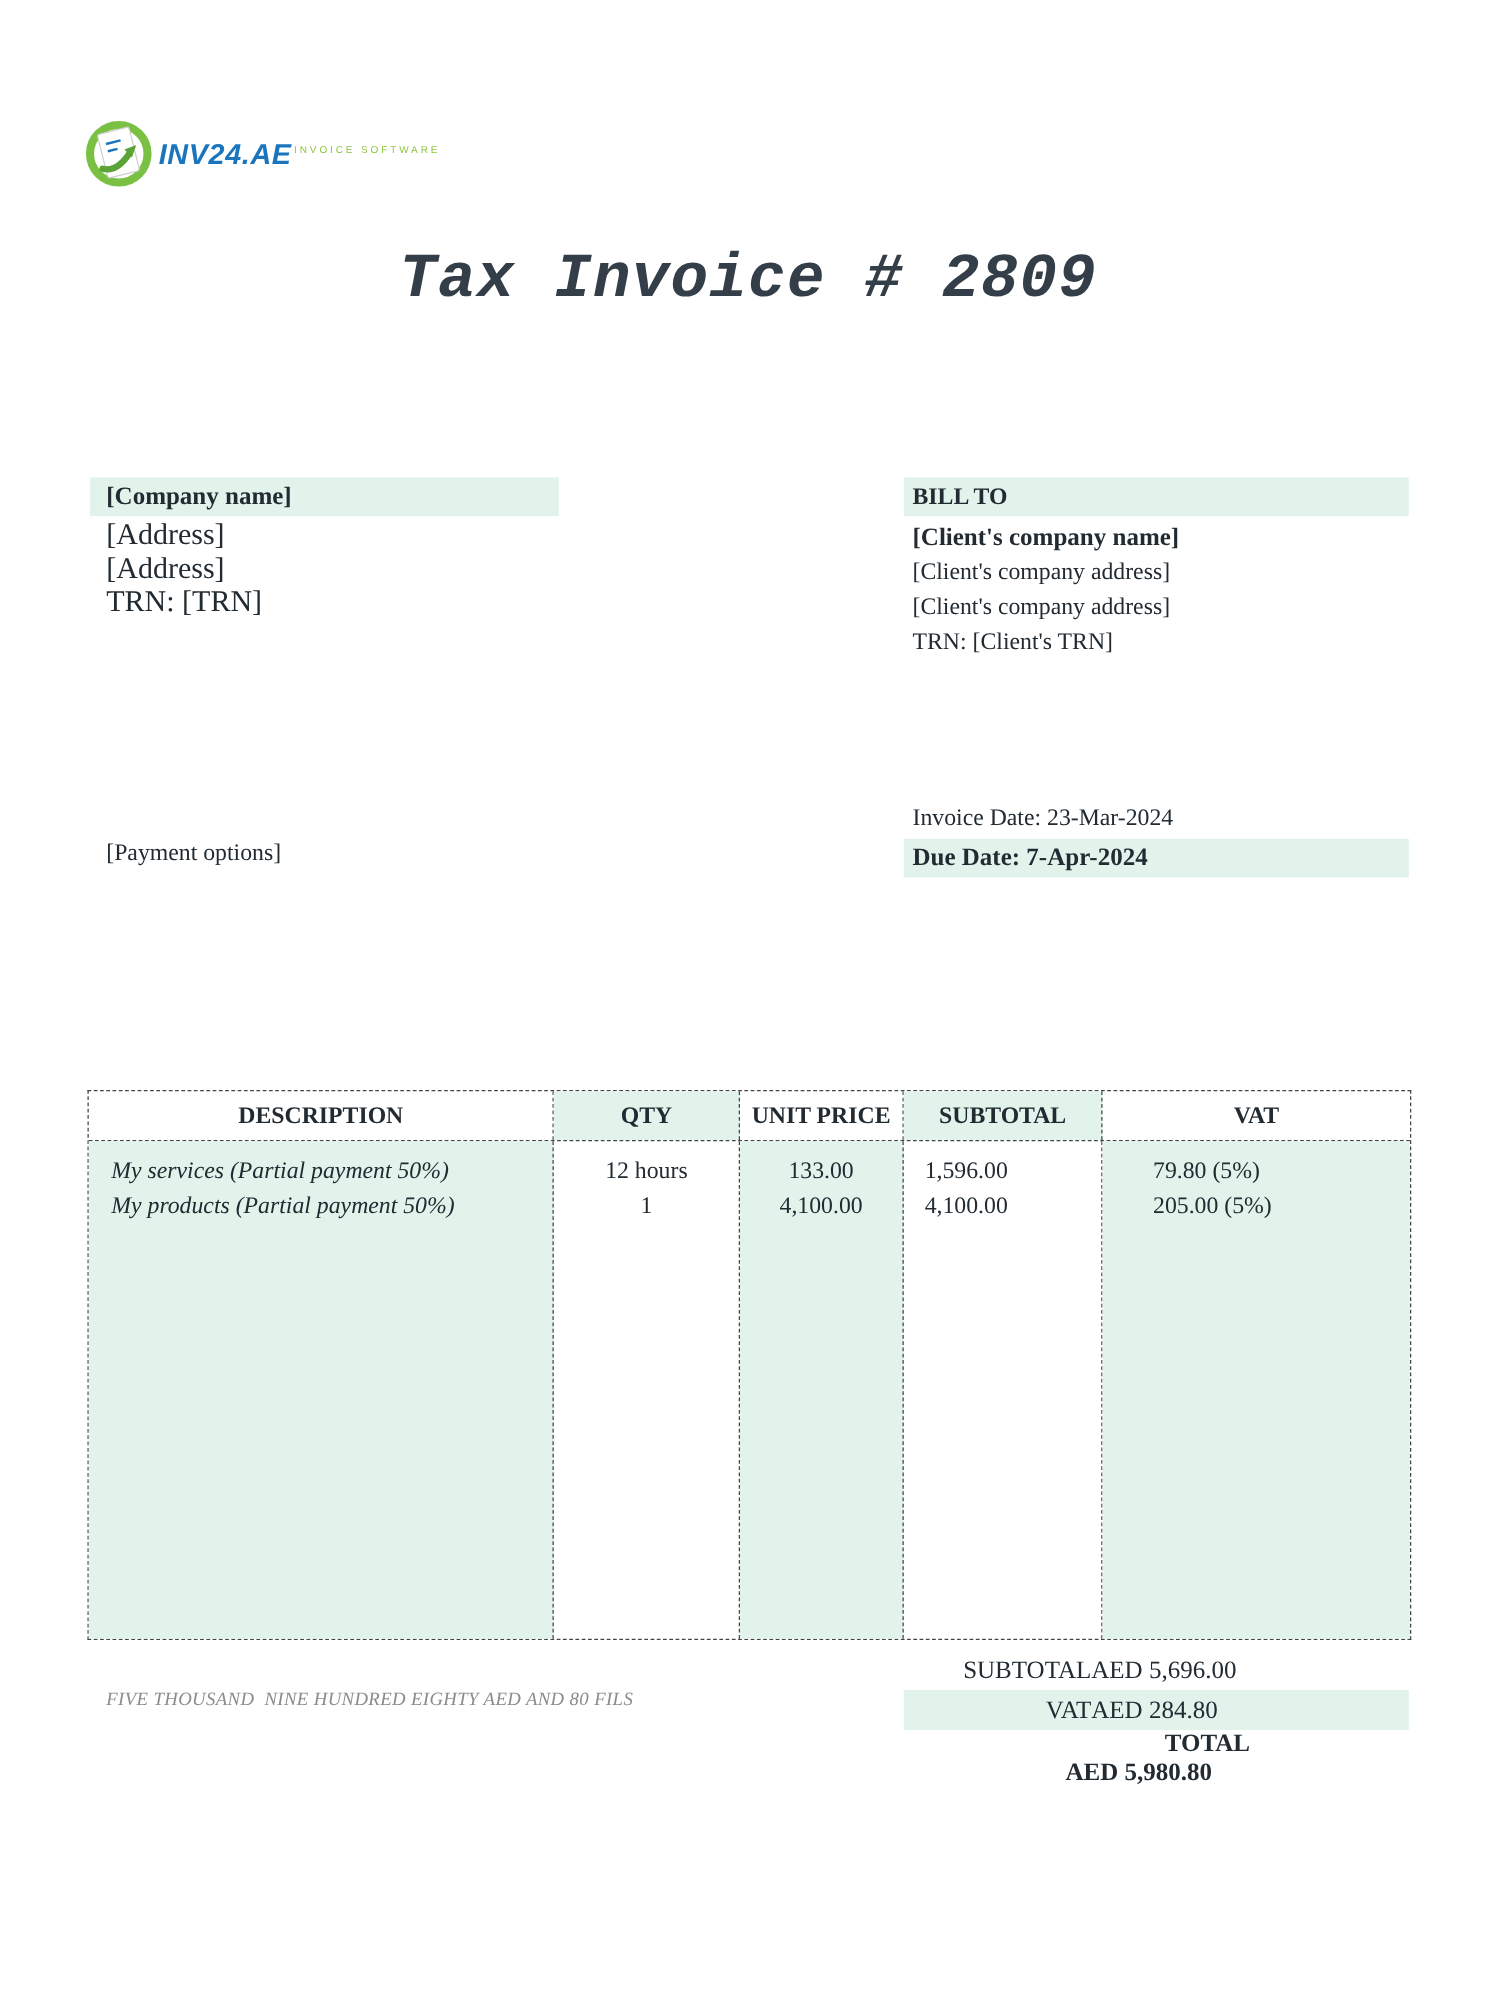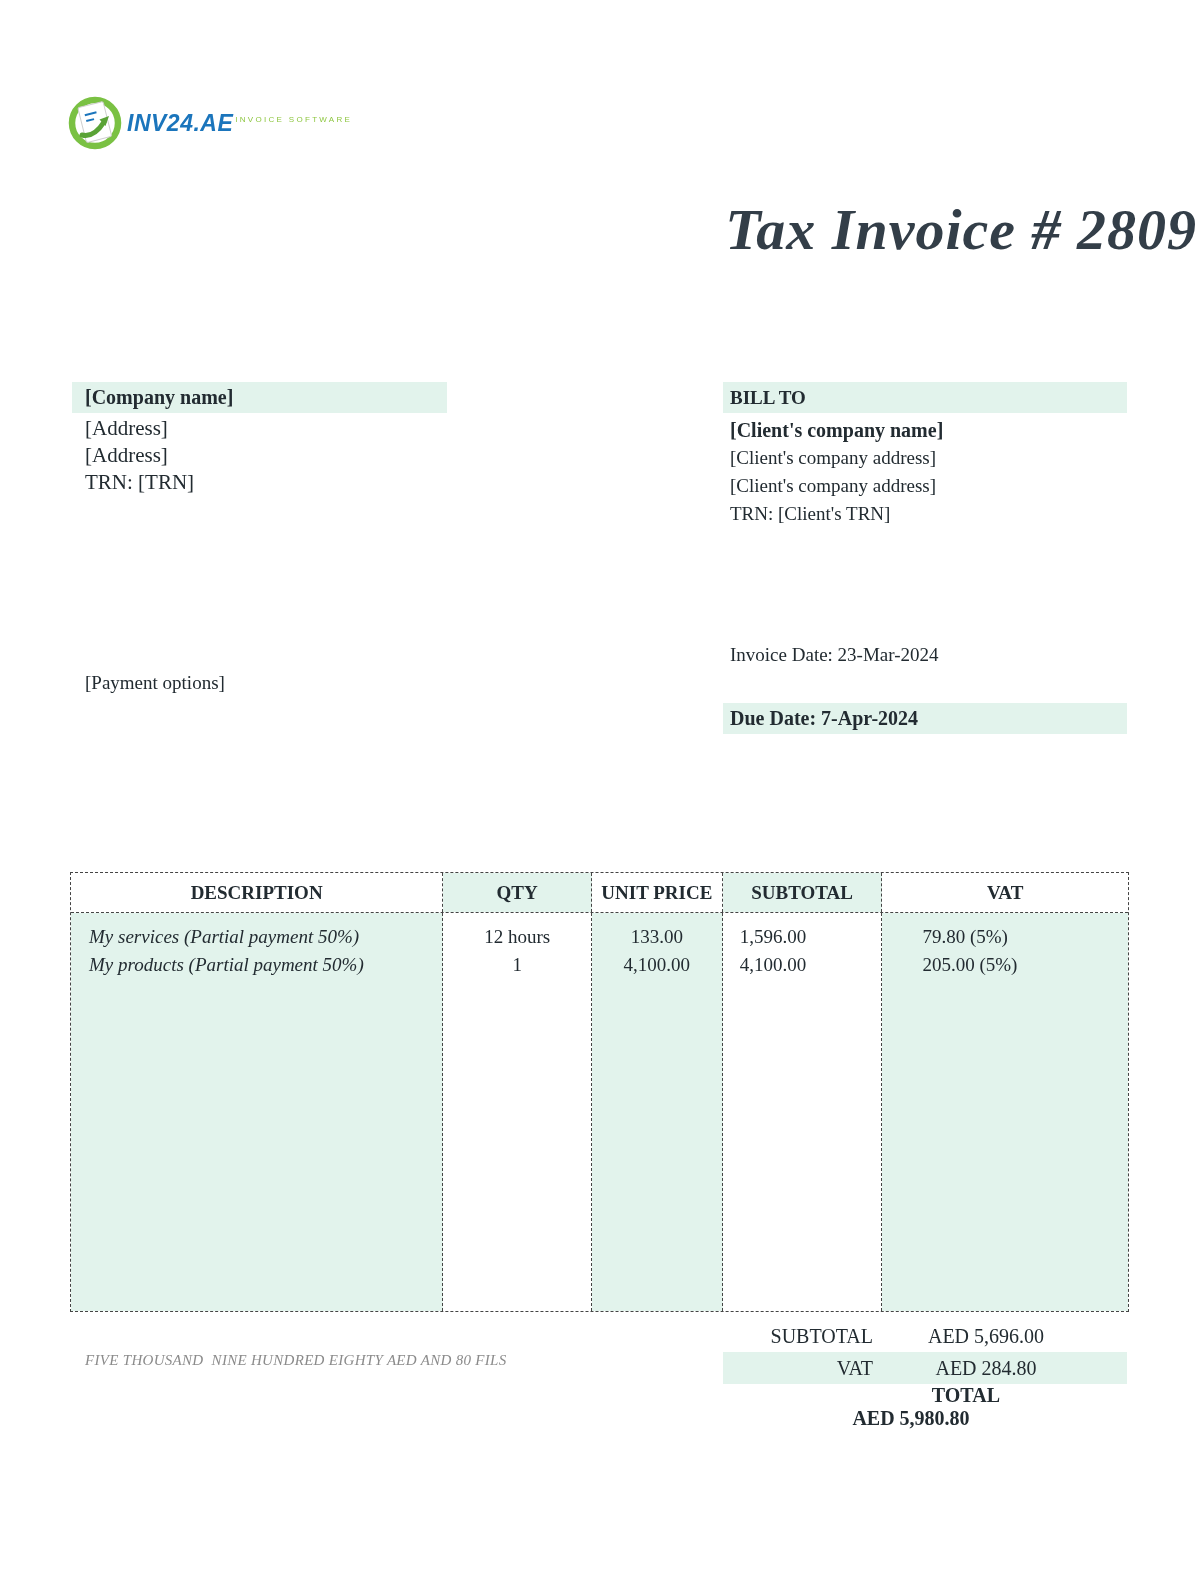--- a/index.html
+++ b/index.html
@@ -23,37 +23,37 @@
     font-size: 23px; line-height: 24px; color: #1b75bc; letter-spacing: 0.5px;
   }
   .logo-tagline {
     font-family: "Liberation Sans", sans-serif;
     font-size: 8px; letter-spacing: 2.3px; color: #8dc63f; margin-top: 4px; margin-left: 2px;
   }
 
   
   .title {
     position: absolute; top: 196px; left: 0; width: 100%;
-    margin: 0; text-align: right;
-    font-size: 58px; font-weight: bold; font-style: italic;
-    color: #333e48; letter-spacing: 1px;
+    margin: 0; text-align: center;
+    font-size: 50px; font-weight: bold; font-style: italic;
+    color: #333e48; letter-spacing: 1px; font-family: Liberation Mono, monospace;
   }
 
   
   .bar {
     position: absolute; height: 31px; background: #e2f3ec;
     display: flex; align-items: center; box-sizing: border-box;
     font-weight: bold;
   }
   .seller-bar  { left: 72px;  top: 382px; width: 375px; padding-left: 13px; font-size: 20px; }
   .billto-bar  { left: 723px; top: 382px; width: 404px; padding-left: 7px;  font-size: 19px; }
-  .due-bar     { left: 723px; top: 703px; width: 404px; padding-left: 7px;  font-size: 20px; }
+  .due-bar     { left: 723px; top: 671px; width: 404px; padding-left: 7px;  font-size: 20px; }
 
   
-  .seller-lines { position: absolute; left: 85px;  top: 415px; font-size: 21px; line-height: 27px; }
+  .seller-lines { position: absolute; left: 85px;  top: 415px; font-size: 24px; line-height: 27px; }
   .billto-lines { position: absolute; left: 730px; top: 416px; font-size: 19px; line-height: 28px; }
   .client-name  { font-weight: bold; font-size: 20px; text-align: right; }
   .invoice-date { position: absolute; left: 730px; top: 644px; font-size: 19px; }
   .payment-options { position: absolute; left: 85px; top: 672px; font-size: 19px; }
 
   
   .items-table {
     position: absolute; left: 70px; top: 872px; width: 1059px; height: 440px;
     border: 1.5px dashed #444; box-sizing: border-box;
     display: flex; flex-direction: column;
@@ -77,21 +77,21 @@
   .col-desc { padding-left: 18px; font-style: italic; }
   .col-qty  { text-align: center; }
   .col-unit { text-align: center; }
   .col-sub  { padding-left: 17px; }
   .col-vat  { padding-left: 40px; }
 
   
   .totals { position: absolute; left: 723px; top: 1320px; width: 404px; }
   .totals-row { display: flex; align-items: center; height: 32px; font-size: 20px; box-sizing: border-box; }
   .t-label { width: 150px; text-align: right; }
-  .t-value { flex: 1; text-align: center; padding-right: 28px; }
+  .t-value { flex: 1; text-align: left; padding-right: 28px; }
   .row-vat { background: #e2f3ec; }
   .row-total { font-weight: bold; flex-direction: column; }
 
   
   .amount-words {
     position: absolute; left: 85px; top: 1352px; width: 560px;
     font-size: 15px; font-style: italic; color: #8b8b8b;
     letter-spacing: 0.3px; white-space: pre-wrap;
   }
 </style>

